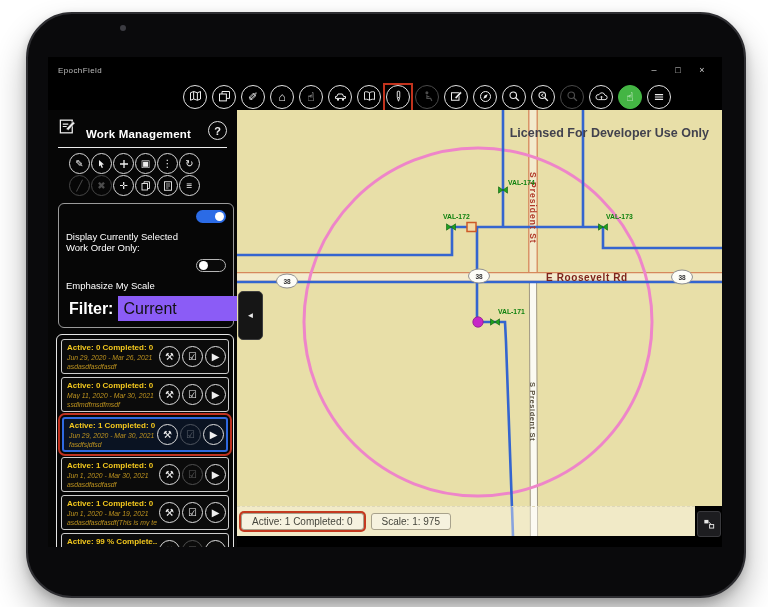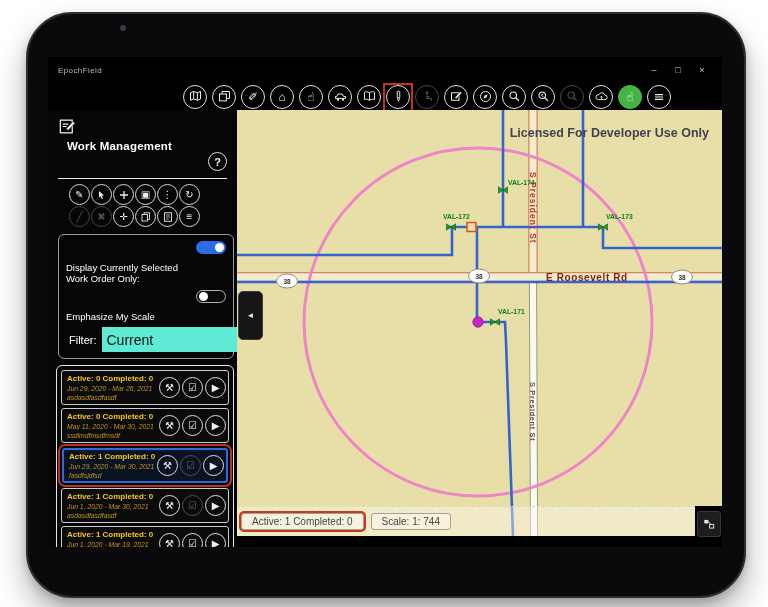--- a/index.html
+++ b/index.html
@@ -26,41 +26,41 @@
   .tbtn svg{display:block;}
   .tbtn.dim{opacity:.32;}
   .tbtn.green{background:#44b544;border-color:#46bb46;color:#fff;}
   .tbtn.annot::after{content:"";position:absolute;left:-4px;top:-3px;right:-4px;bottom:-4px;border:2px solid #c2331d;}
 
   
   .app-body{display:flex;height:437px;}
 
   
   .sidebar{width:189px;min-width:189px;background:#060606;color:#fff;display:flex;flex-direction:column;}
-  .sb-head{display:flex;align-items:flex-start;padding:7px 10px 2px 10px;flex-direction:column;}
+  .sb-head{display:flex;align-items:flex-end;padding:7px 10px 2px 10px;}
   .sb-title{font-size:11.5px;font-weight:bold;margin-left:9px;letter-spacing:.2px;}
   .help-btn{margin-left:auto;width:19px;height:19px;border:1.7px solid #e0e0e0;border-radius:50%;display:flex;align-items:center;justify-content:center;font-size:11px;font-weight:bold;color:#eee;box-sizing:border-box;}
   .sb-div{border-top:1.5px solid #ececec;margin:5px 10px 4px 10px;}
   .sb-tools{display:flex;gap:1px;padding-left:21px;margin-top:1px;}
   .sbtn{width:21px;height:21px;min-width:21px;border:1.5px solid #d8d8d8;border-radius:50%;display:flex;align-items:center;justify-content:center;color:#eee;font-size:10px;line-height:1;box-sizing:border-box;}
   .sbtn svg{display:block;}
   .sbtn.dim{opacity:.30;}
 
   .sb-settings{margin:7px 3px 4px 10px;border:1px solid #9a9a9a;border-radius:6px;padding:5px 7px 6px 7px;}
   .set-row{display:flex;align-items:flex-start;}
   .set-label{font-size:9.5px;line-height:1.2;color:#fff;flex:1;margin-top:22px;}
   .toggle{position:relative;width:30px;height:13px;border-radius:7px;margin-left:4px;margin-top:1px;box-sizing:border-box;}
   .toggle.on{background:#2b6be6;}
   .toggle.on .knob{position:absolute;right:2px;top:2px;width:9px;height:9px;border-radius:50%;background:#fff;}
   .toggle.off{background:#0a0a0a;border:1px solid #b5b5b5;}
   .toggle.off .knob{position:absolute;left:2px;top:1.5px;width:9px;height:9px;border-radius:50%;background:#fff;}
   .set-row + .set-row{margin-top:4px;}
   .filter-row{display:flex;align-items:center;gap:5px;margin-top:5px;padding-left:3px;}
-  .filter-label{font-size:11px;color:#fff;}
-  .filter-input{flex:1;height:25px;background:#5eead4;border:none;outline:none;font-size:14px;color:#111;padding:0 5px;font-family:"Liberation Sans",sans-serif;}
+  .filter-label{font-size:16px;color:#fff;font-weight:bold;}
+  .filter-input{flex:1;height:25px;background:#8b5cf6;border:none;outline:none;font-size:16px;color:#111;padding:0 5px;font-family:"Liberation Sans",sans-serif;}
 
   .sb-list{margin:2px 3px 4px 8px;border:1.5px solid #e5e5e5;border-radius:6px;padding:4px 4px;display:flex;flex-direction:column;gap:3px;flex:1;}
   .card{display:flex;align-items:center;border:1px solid #cdcdcd;border-radius:3px;background:#0b0b0b;padding:2px 2px 2px 5px;min-height:35px;box-sizing:border-box;}
   .card-text{flex:1;min-width:0;}
   .c-title{font-size:8px;font-weight:bold;color:#f2c71e;white-space:nowrap;overflow:hidden;}
   .c-dates{font-size:6.8px;font-style:italic;color:#bf941f;margin-top:2px;white-space:nowrap;overflow:hidden;}
   .c-desc{font-size:6.8px;font-style:italic;color:#bf941f;margin-top:2px;white-space:nowrap;overflow:hidden;}
   .card-btns{display:flex;gap:2px;align-items:center;margin-left:2px;}
   .cbtn{width:21px;height:21px;min-width:21px;border:1.6px solid #dedede;border-radius:50%;display:flex;align-items:center;justify-content:center;color:#f0f0f0;font-size:10px;line-height:1;box-sizing:border-box;}
   .cbtn.dim{opacity:.32;}
@@ -395,21 +395,21 @@
           <text x="271" y="75" font-size="6.8" font-weight="bold" fill="#0d800d">VAL-174</text>
           <text x="261" y="204" font-size="6.8" font-weight="bold" fill="#0d800d">VAL-171</text>
         </svg>
 
         <div class="collapse-tab">
           <span>◄</span>
         </div>
 
         <div class="statusbar">
           <span class="pill annot">Active: 1 Completed: 0</span>
-          <span class="pill">Scale:  1: 744</span>
+          <span class="pill">Scale:  1: 975</span>
         </div>
 
         <div class="corner-notch">
           <span class="corner-btn">
             <svg width="14" height="14" viewBox="0 0 24 24">
                 <rect x="4" y="5" width="7" height="6" fill="#e8e8e8"></rect>
                 <rect x="13" y="13" width="7" height="6" fill="none" stroke="#e8e8e8" stroke-width="1.6"></rect>
                 <path d="M11 8 L16 13" stroke="#e8e8e8" stroke-width="1.6"></path>
               </svg>
           </span>

